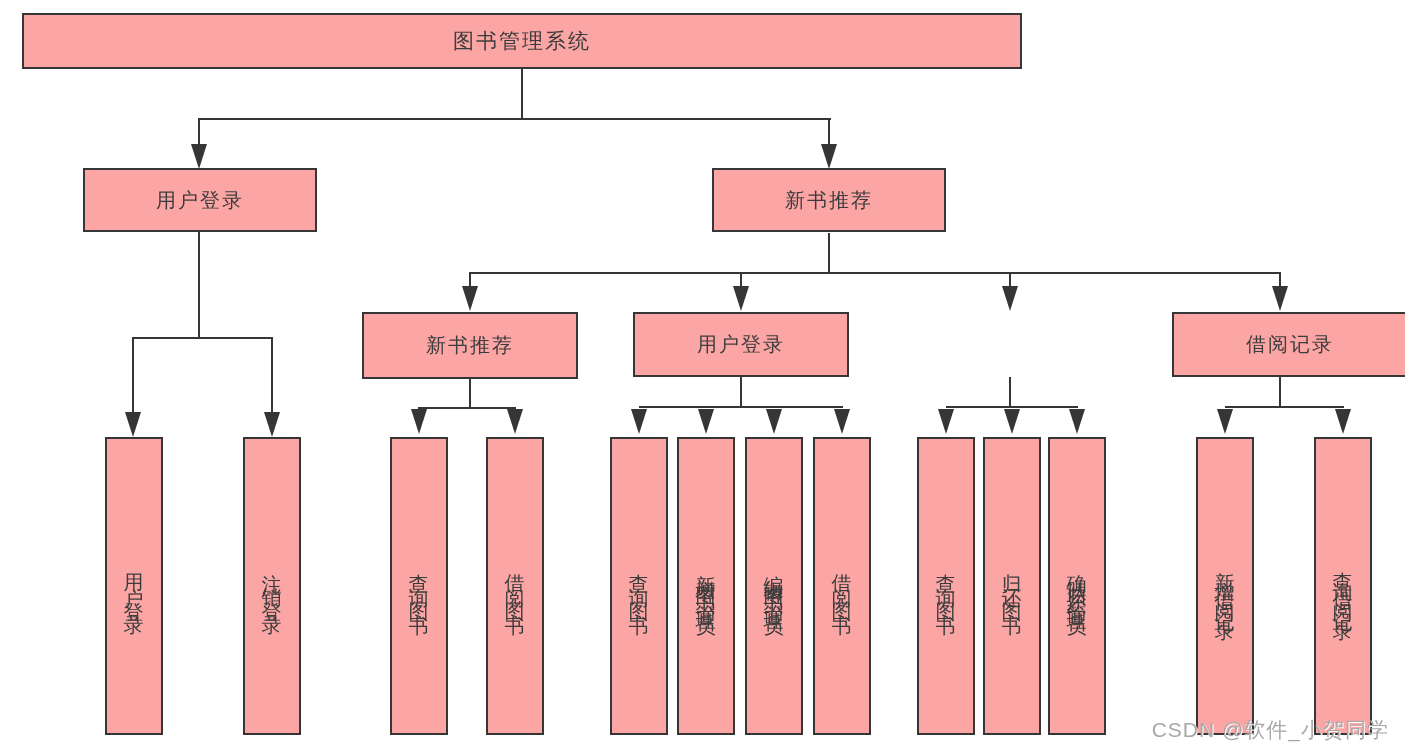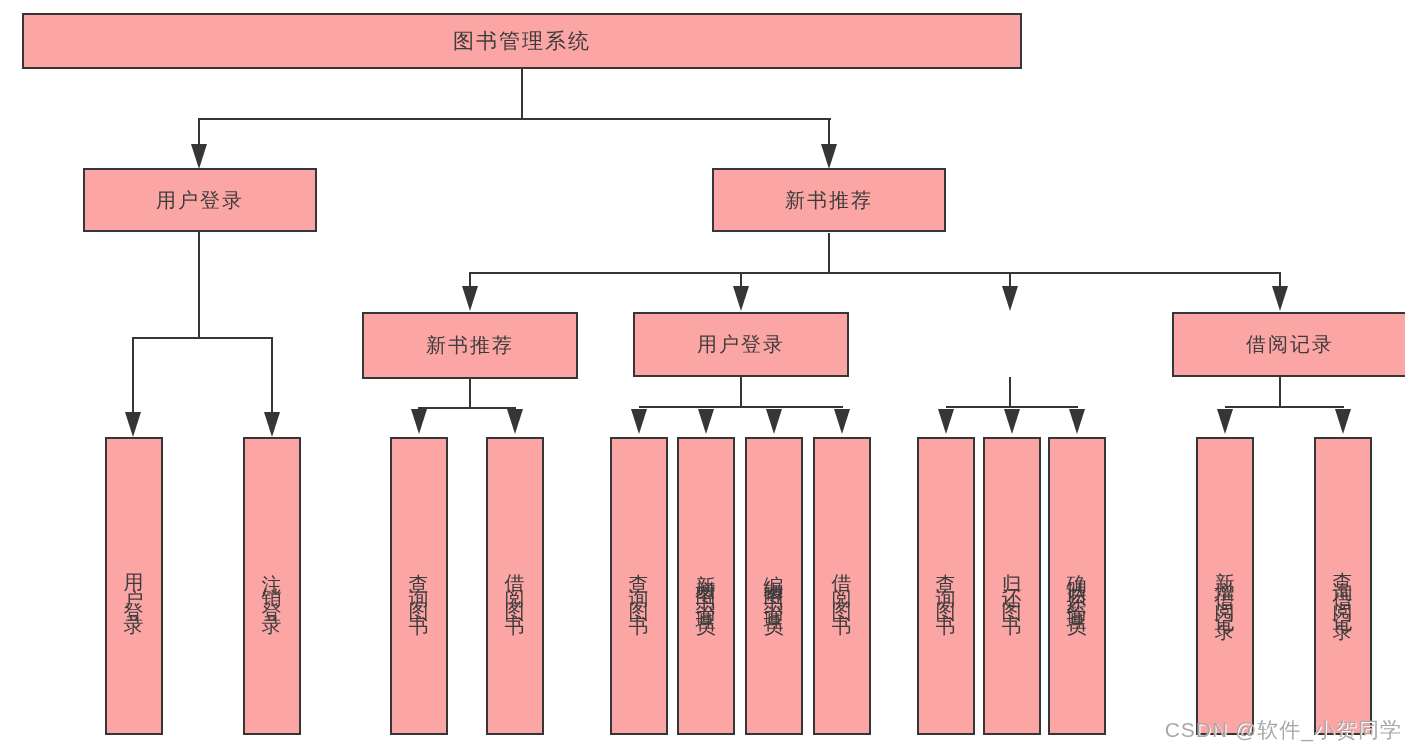--- a/index.html
+++ b/index.html
@@ -39,21 +39,21 @@
   .hl{position:absolute;height:2px;background:#363636;z-index:1;}
   .arr{
     position:absolute;width:0;height:0;
     border-left:8px solid transparent;
     border-right:8px solid transparent;
     border-top:25px solid #363636;
     z-index:1;
   }
   .watermark{
     position:absolute;
-    right:3px;bottom:3px;
+    right:16px;bottom:3px;
     font-size:21px;
     color:#a8a8a8;
     text-shadow:1px 1px 0 #ffffff;
     letter-spacing:1px;
     z-index:3;
     white-space:nowrap;
   }
 </style>
 </head>
 <body>

